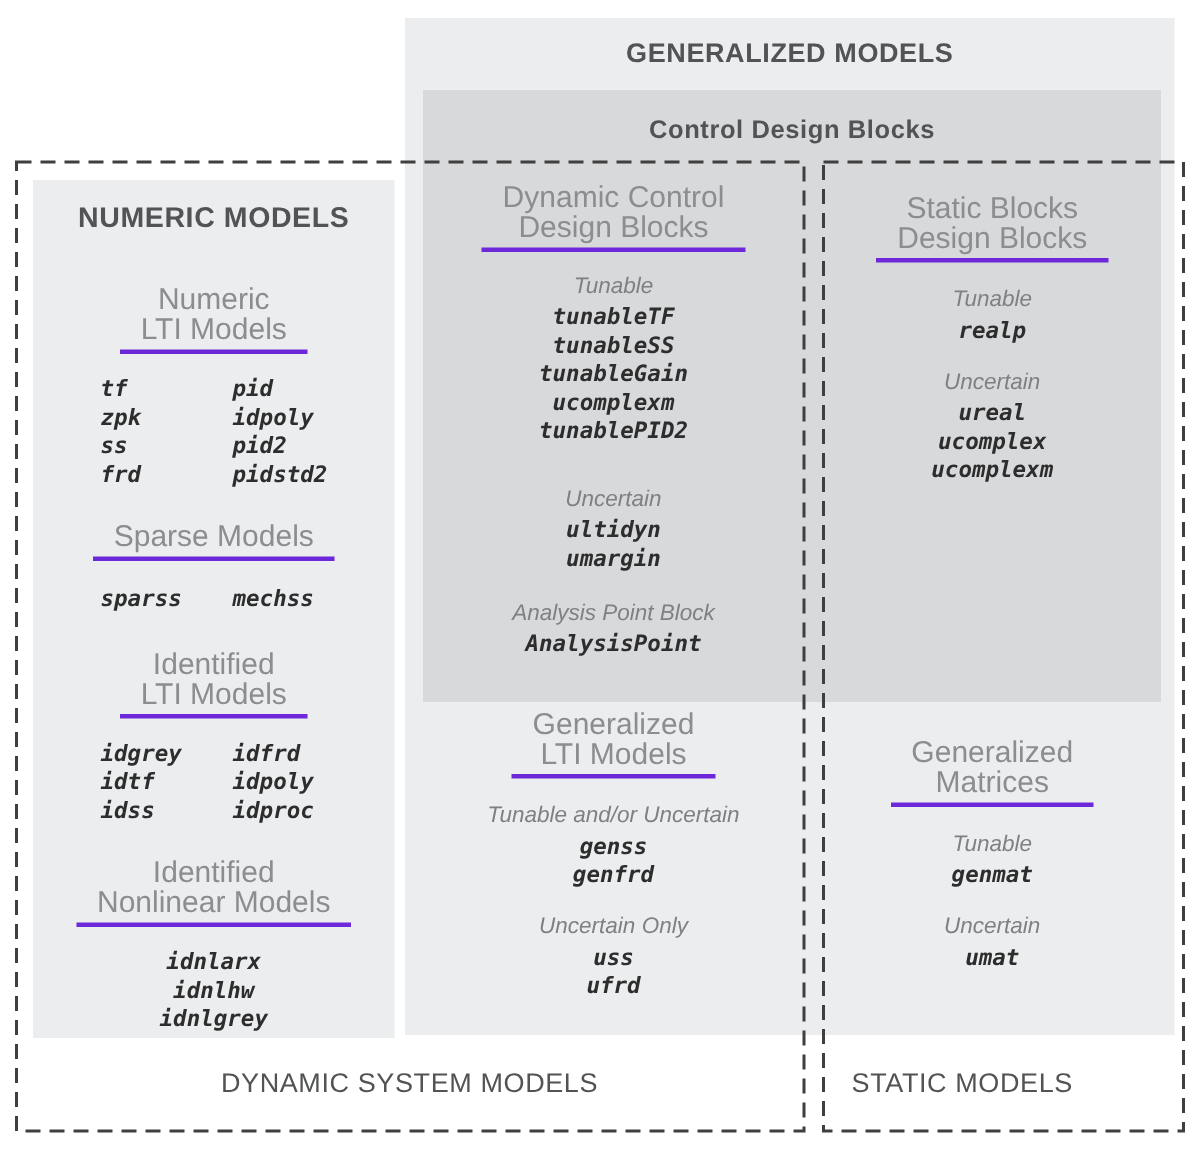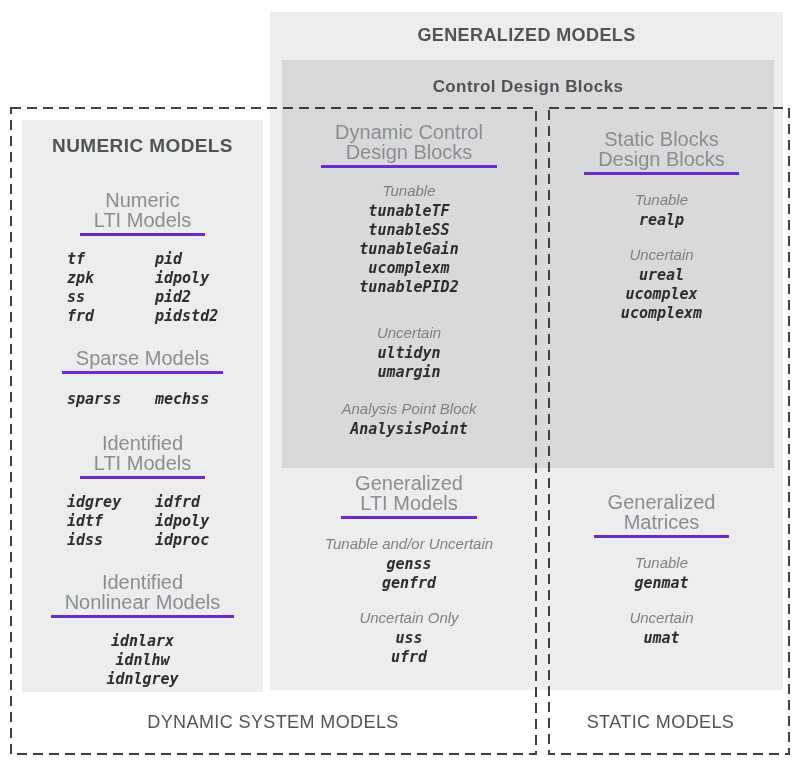--- a/index.html
+++ b/index.html
@@ -32,21 +32,21 @@
   .two-col .c1{width:54px;}
   .two-col .c2{width:63px;}
 
   .mt2{margin-top:2px;}   .mt14{margin-top:14px;} .mt15{margin-top:15px;}
   .mt16{margin-top:16px;} .mt18{margin-top:18px;} .mt22{margin-top:22px;}
   .mt24{margin-top:24px;} .mt27{margin-top:27px;} .mt34{margin-top:34px;} .mt169{margin-top:169px;}
 
   .footer-label{position:absolute;top:712px;height:22px;font-weight:normal;font-size:18px;
                 color:#515355;letter-spacing:.4px;text-align:center;}
   .footer-dynamic{left:10px;width:526px;}
-  .footer-static{left:540px;width:241px;}
+  .footer-static{left:521px;width:241px;}
   .dash-overlay{position:absolute;left:0;top:0;width:800px;height:766px;pointer-events:none;}
 </style>
 </head>
 <body>
 
 <div class="stage">
 
   <div class="panel gen-box"></div>
   <div class="panel-dark cdb-box"></div>
   <div class="panel numeric-box"></div>

